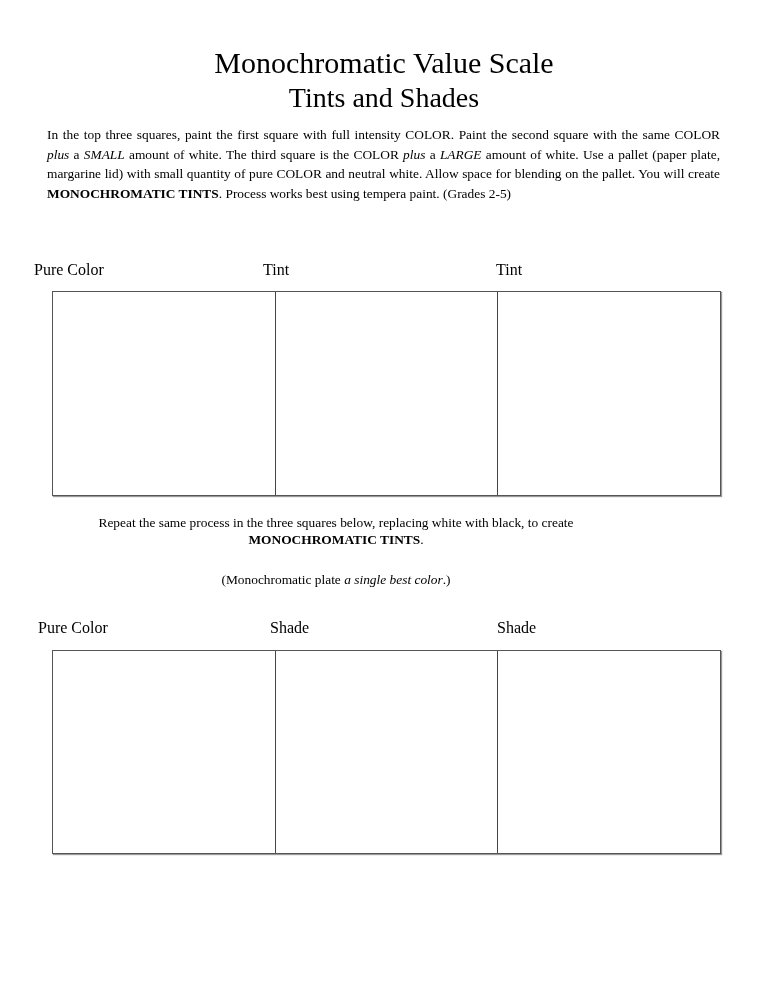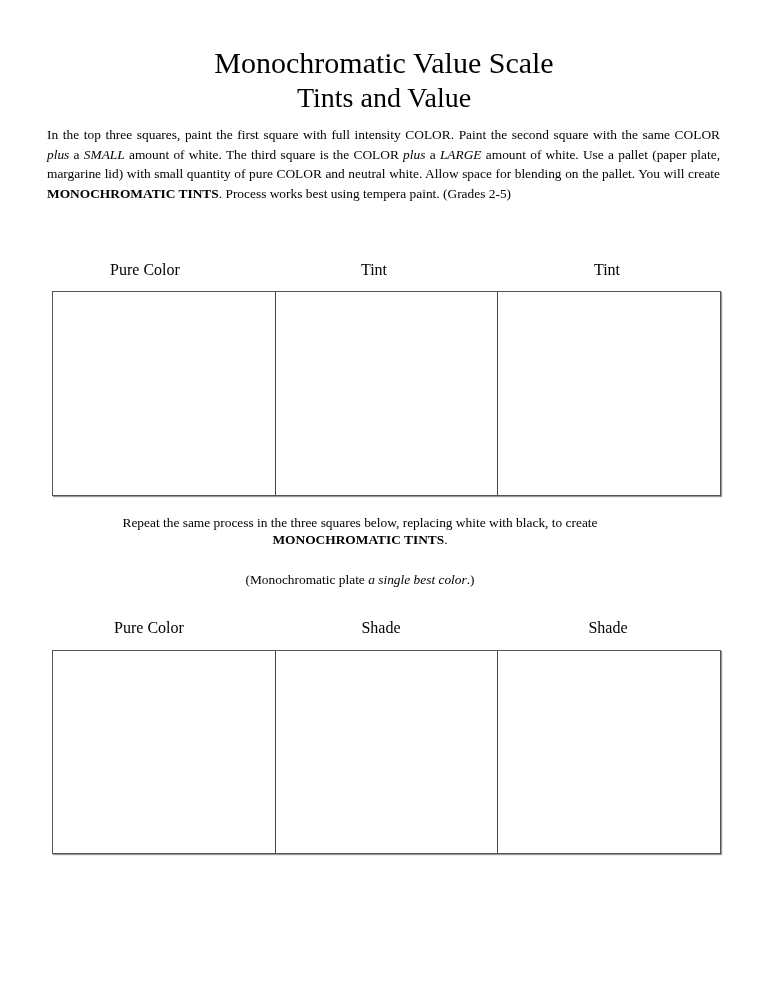--- a/index.html
+++ b/index.html
@@ -13,39 +13,39 @@
   }
   .subtitle {
     position: absolute; left: 0; width: 768px; top: 82px; text-align: center;
     font-size: 28px; line-height: 32px;
   }
   .intro {
     position: absolute; left: 47px; width: 673px; top: 125px;
     font-size: 13.4px; line-height: 19.5px; text-align: justify;
   }
   .label {
-    position: absolute; font-size: 16px; line-height: 20px; text-align: center; width: 222px;
+    position: absolute; font-size: 16px; line-height: 20px; width: 222px;
   }
   .grid {
     position: absolute; left: 52px; width: 667px;
     border: 1px solid #555; box-shadow: 1px 1px 1px #999;
     display: flex;
   }
   .cell { flex: 1; height: 100%; border-right: 1px solid #444; }
   .cell:last-child { border-right: none; }
   .mid {
     position: absolute; left: 0; width: 672px; text-align: center;
-    font-size: 13.4px; line-height: 17px; padding-left: 24px;
+    font-size: 13.4px; line-height: 17px;
   }
 </style>
 </head>
 <body>
 
 <div class="title">Monochromatic Value Scale</div>
-<div class="subtitle">Tints and Value</div>
+<div class="subtitle">Tints and Shades</div>
 
 <div class="intro"><span>In the top three squares, paint the first square with full intensity COLOR.  Paint the second square with the same COLOR </span><i>plus</i><span> a </span><i>SMALL</i><span> amount of white.  The third square is the COLOR </span><i>plus</i><span> a </span><i>LARGE</i><span> amount of white.  Use a pallet (paper plate, margarine lid) with small quantity of pure COLOR and neutral white.  Allow space for blending on the pallet.  You will create </span><b>MONOCHROMATIC TINTS</b><span>. Process works best using tempera paint.  (Grades 2-5)</span></div>
 
 <div class="label" style="left:34px;top:260px;">Pure Color</div>
 <div class="label" style="left:263px;top:260px;">Tint</div>
 <div class="label" style="left:496px;top:260px;">Tint</div>
 
 <div class="grid" style="top:291px;height:203px;">
   <div class="cell"></div>
   <div class="cell"></div>

